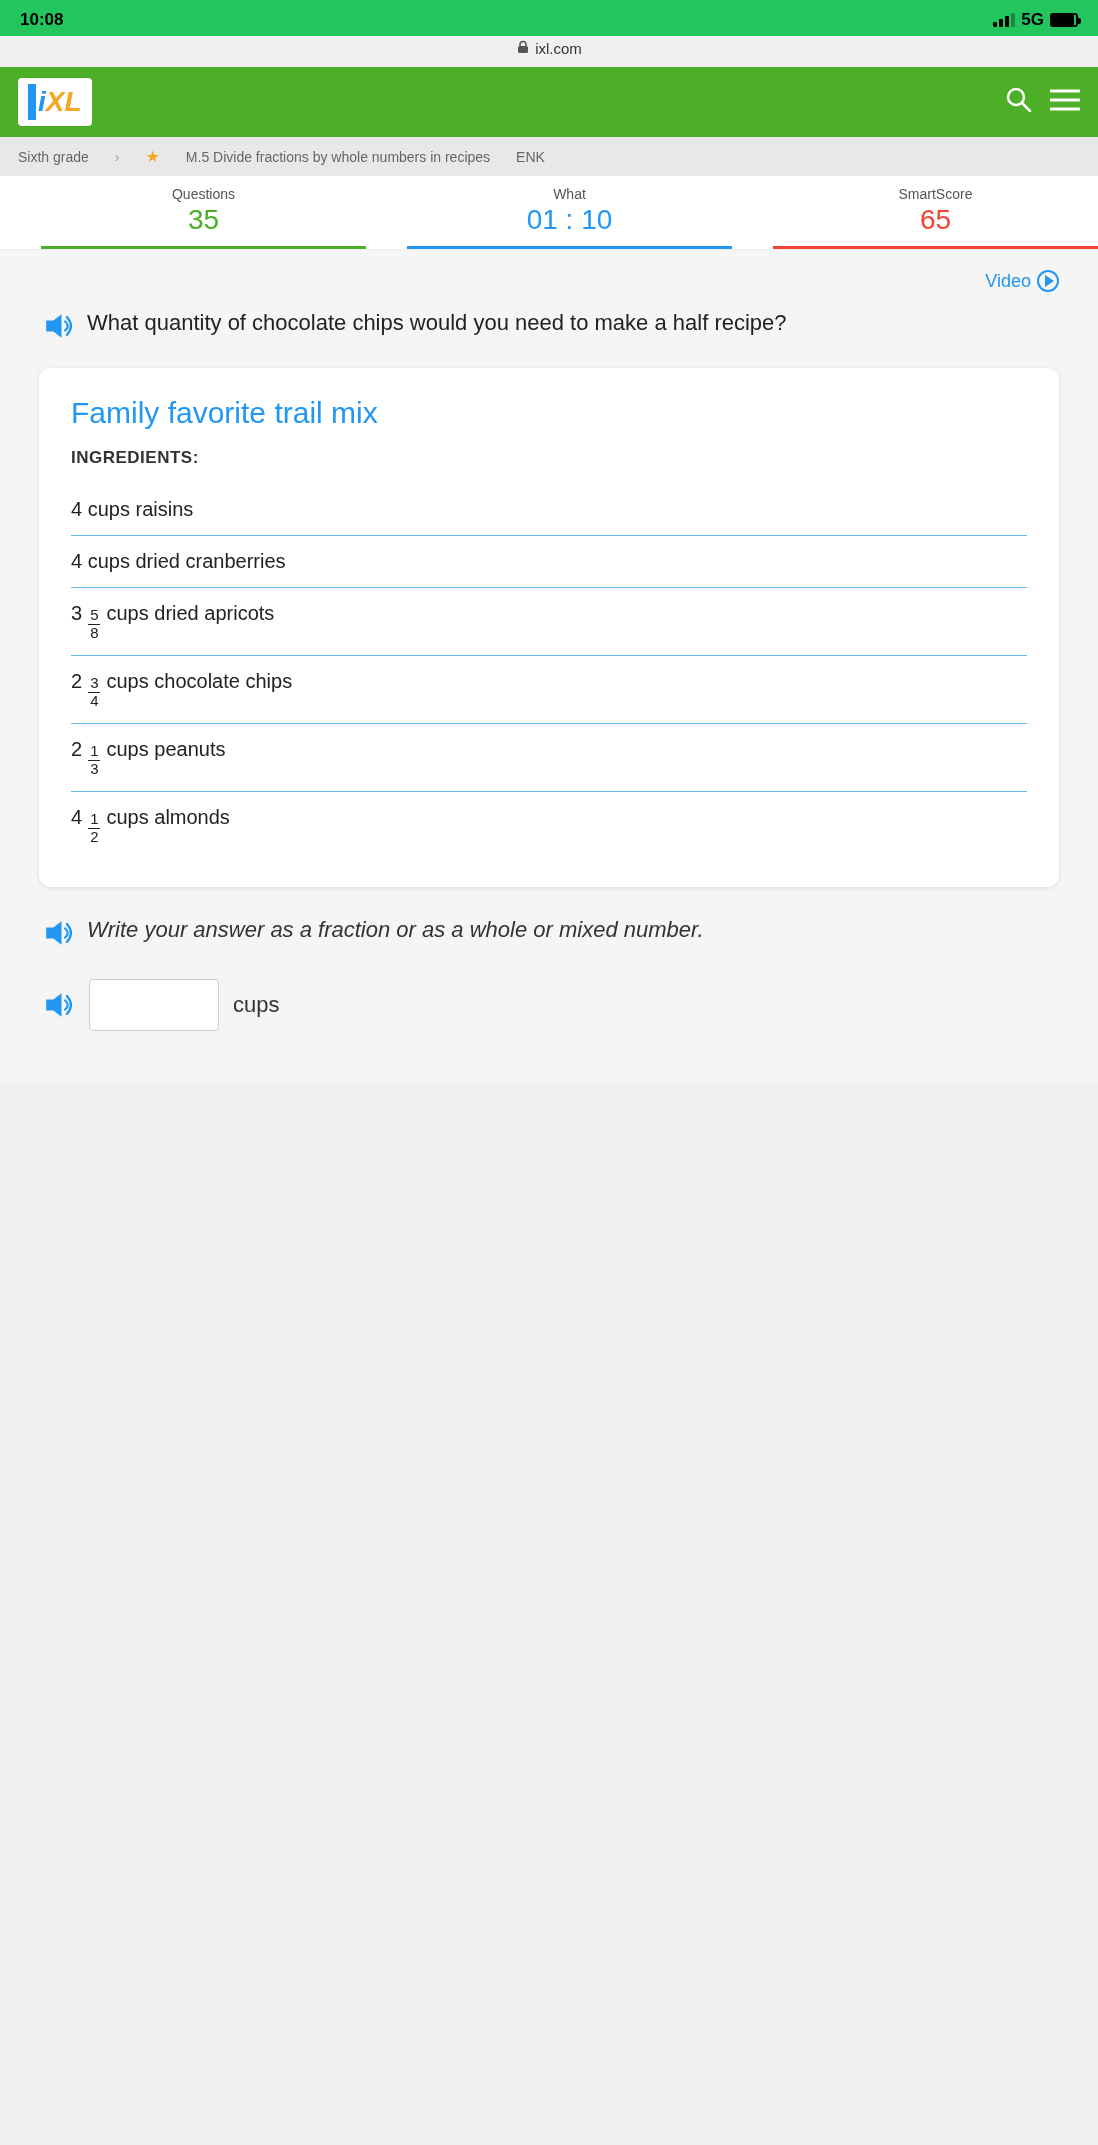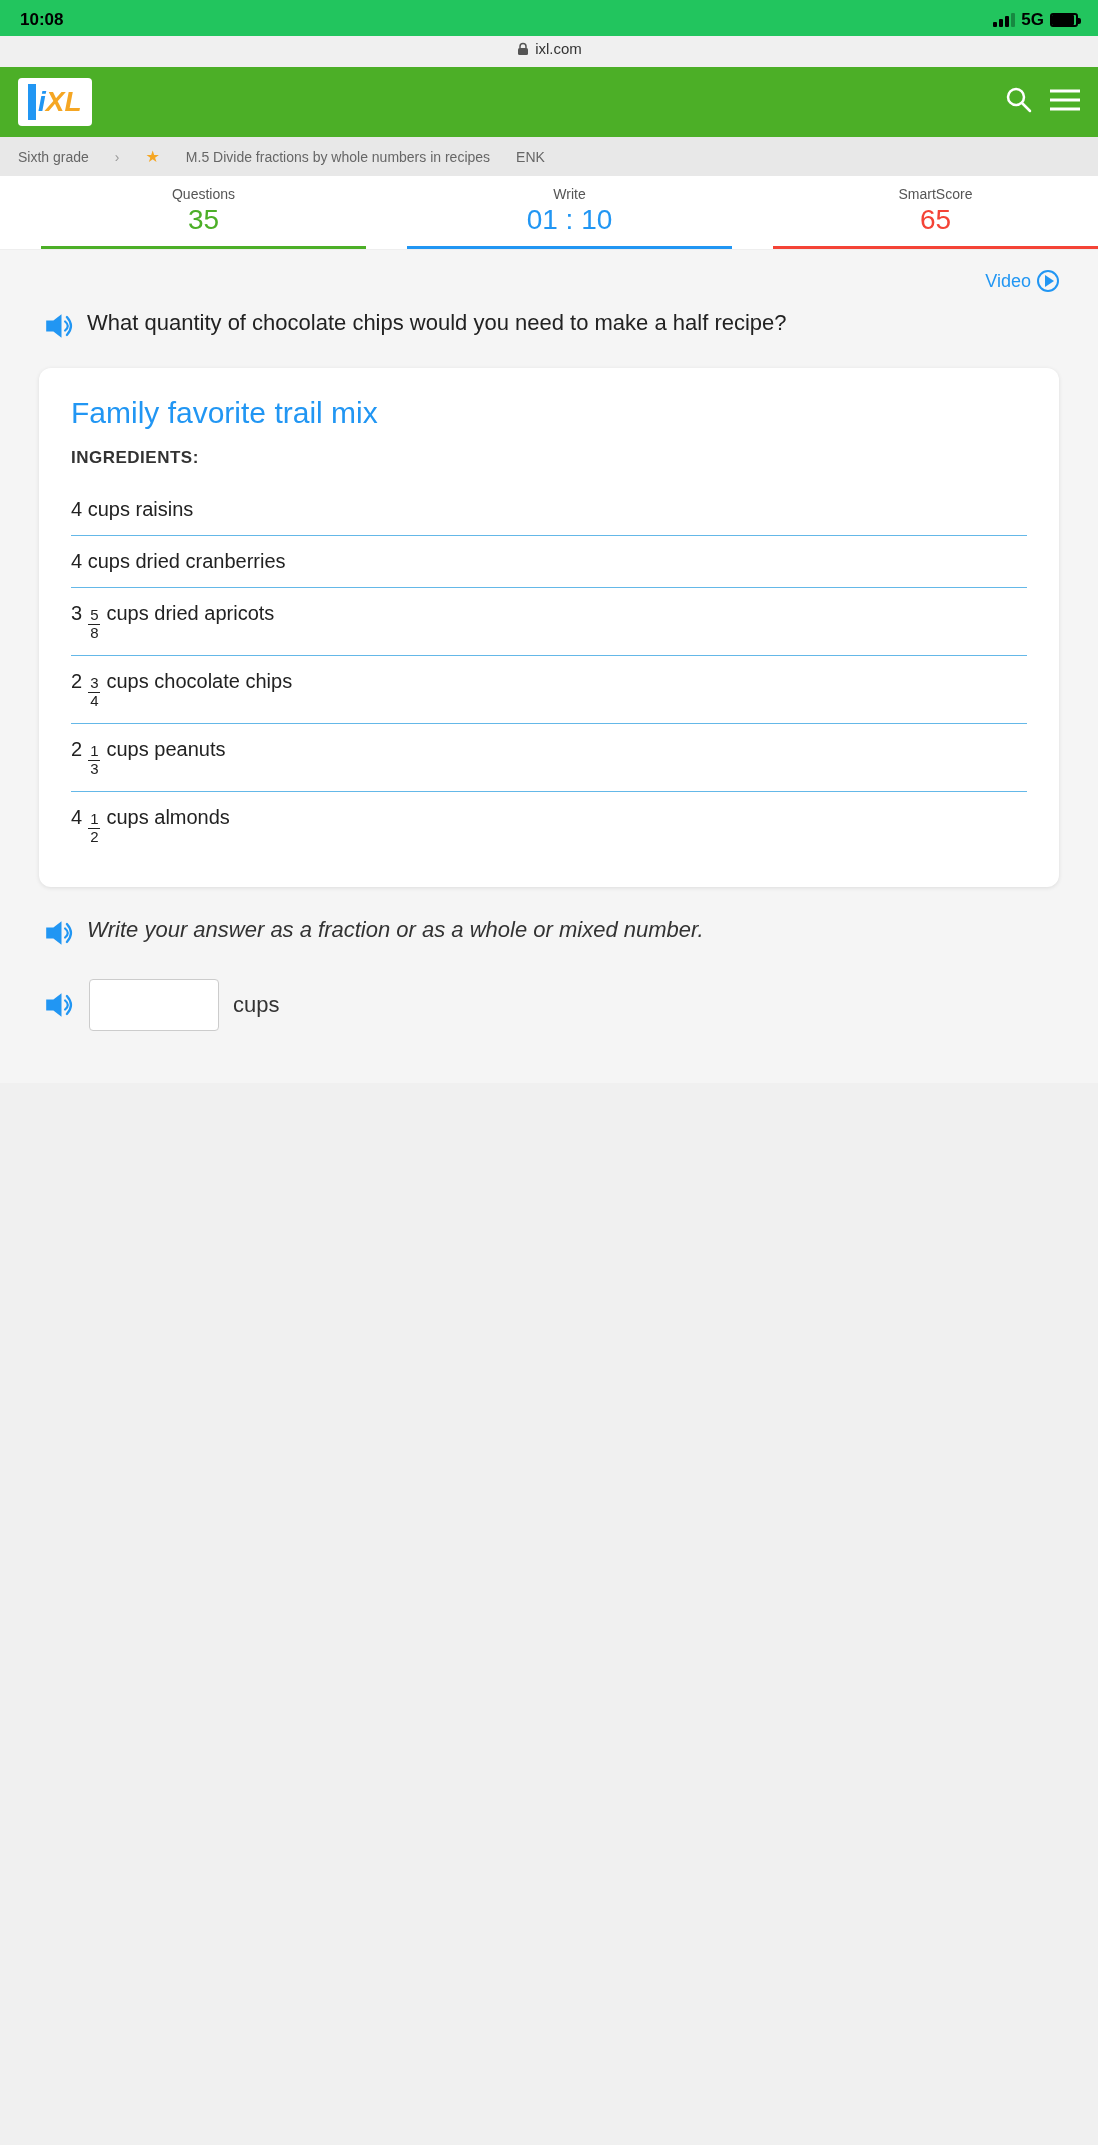--- a/index.html
+++ b/index.html
@@ -68,21 +68,20 @@
     }
 
     
     .url-bar {
       background: #f0f0f0;
       text-align: center;
       padding: 4px 4px 10px;
       font-size: 15px;
       color: #333;
       display: flex;
-      align-items: center;
       justify-content: center;
       gap: 5px;
     }
 
     
     .header {
       background: #4caf27;
       display: flex;
       align-items: center;
       justify-content: space-between;
@@ -382,21 +381,21 @@
   <span>M.5 Divide fractions by whole numbers in recipes</span>
   <span>ENK</span>
 </div>
 
 <div class="score-bar">
   <div class="score-section questions">
     <div class="score-label">Questions</div>
     <div class="score-value green">35</div>
   </div>
   <div class="score-section time">
-    <div class="score-label">Write</div>
+    <div class="score-label">What</div>
     <div class="score-value blue">01 : 10</div>
   </div>
   <div class="score-section smartscore">
     <div class="score-label">SmartScore</div>
     <div class="score-value orange">65</div>
   </div>
 </div>
 
 <div class="content">
 

